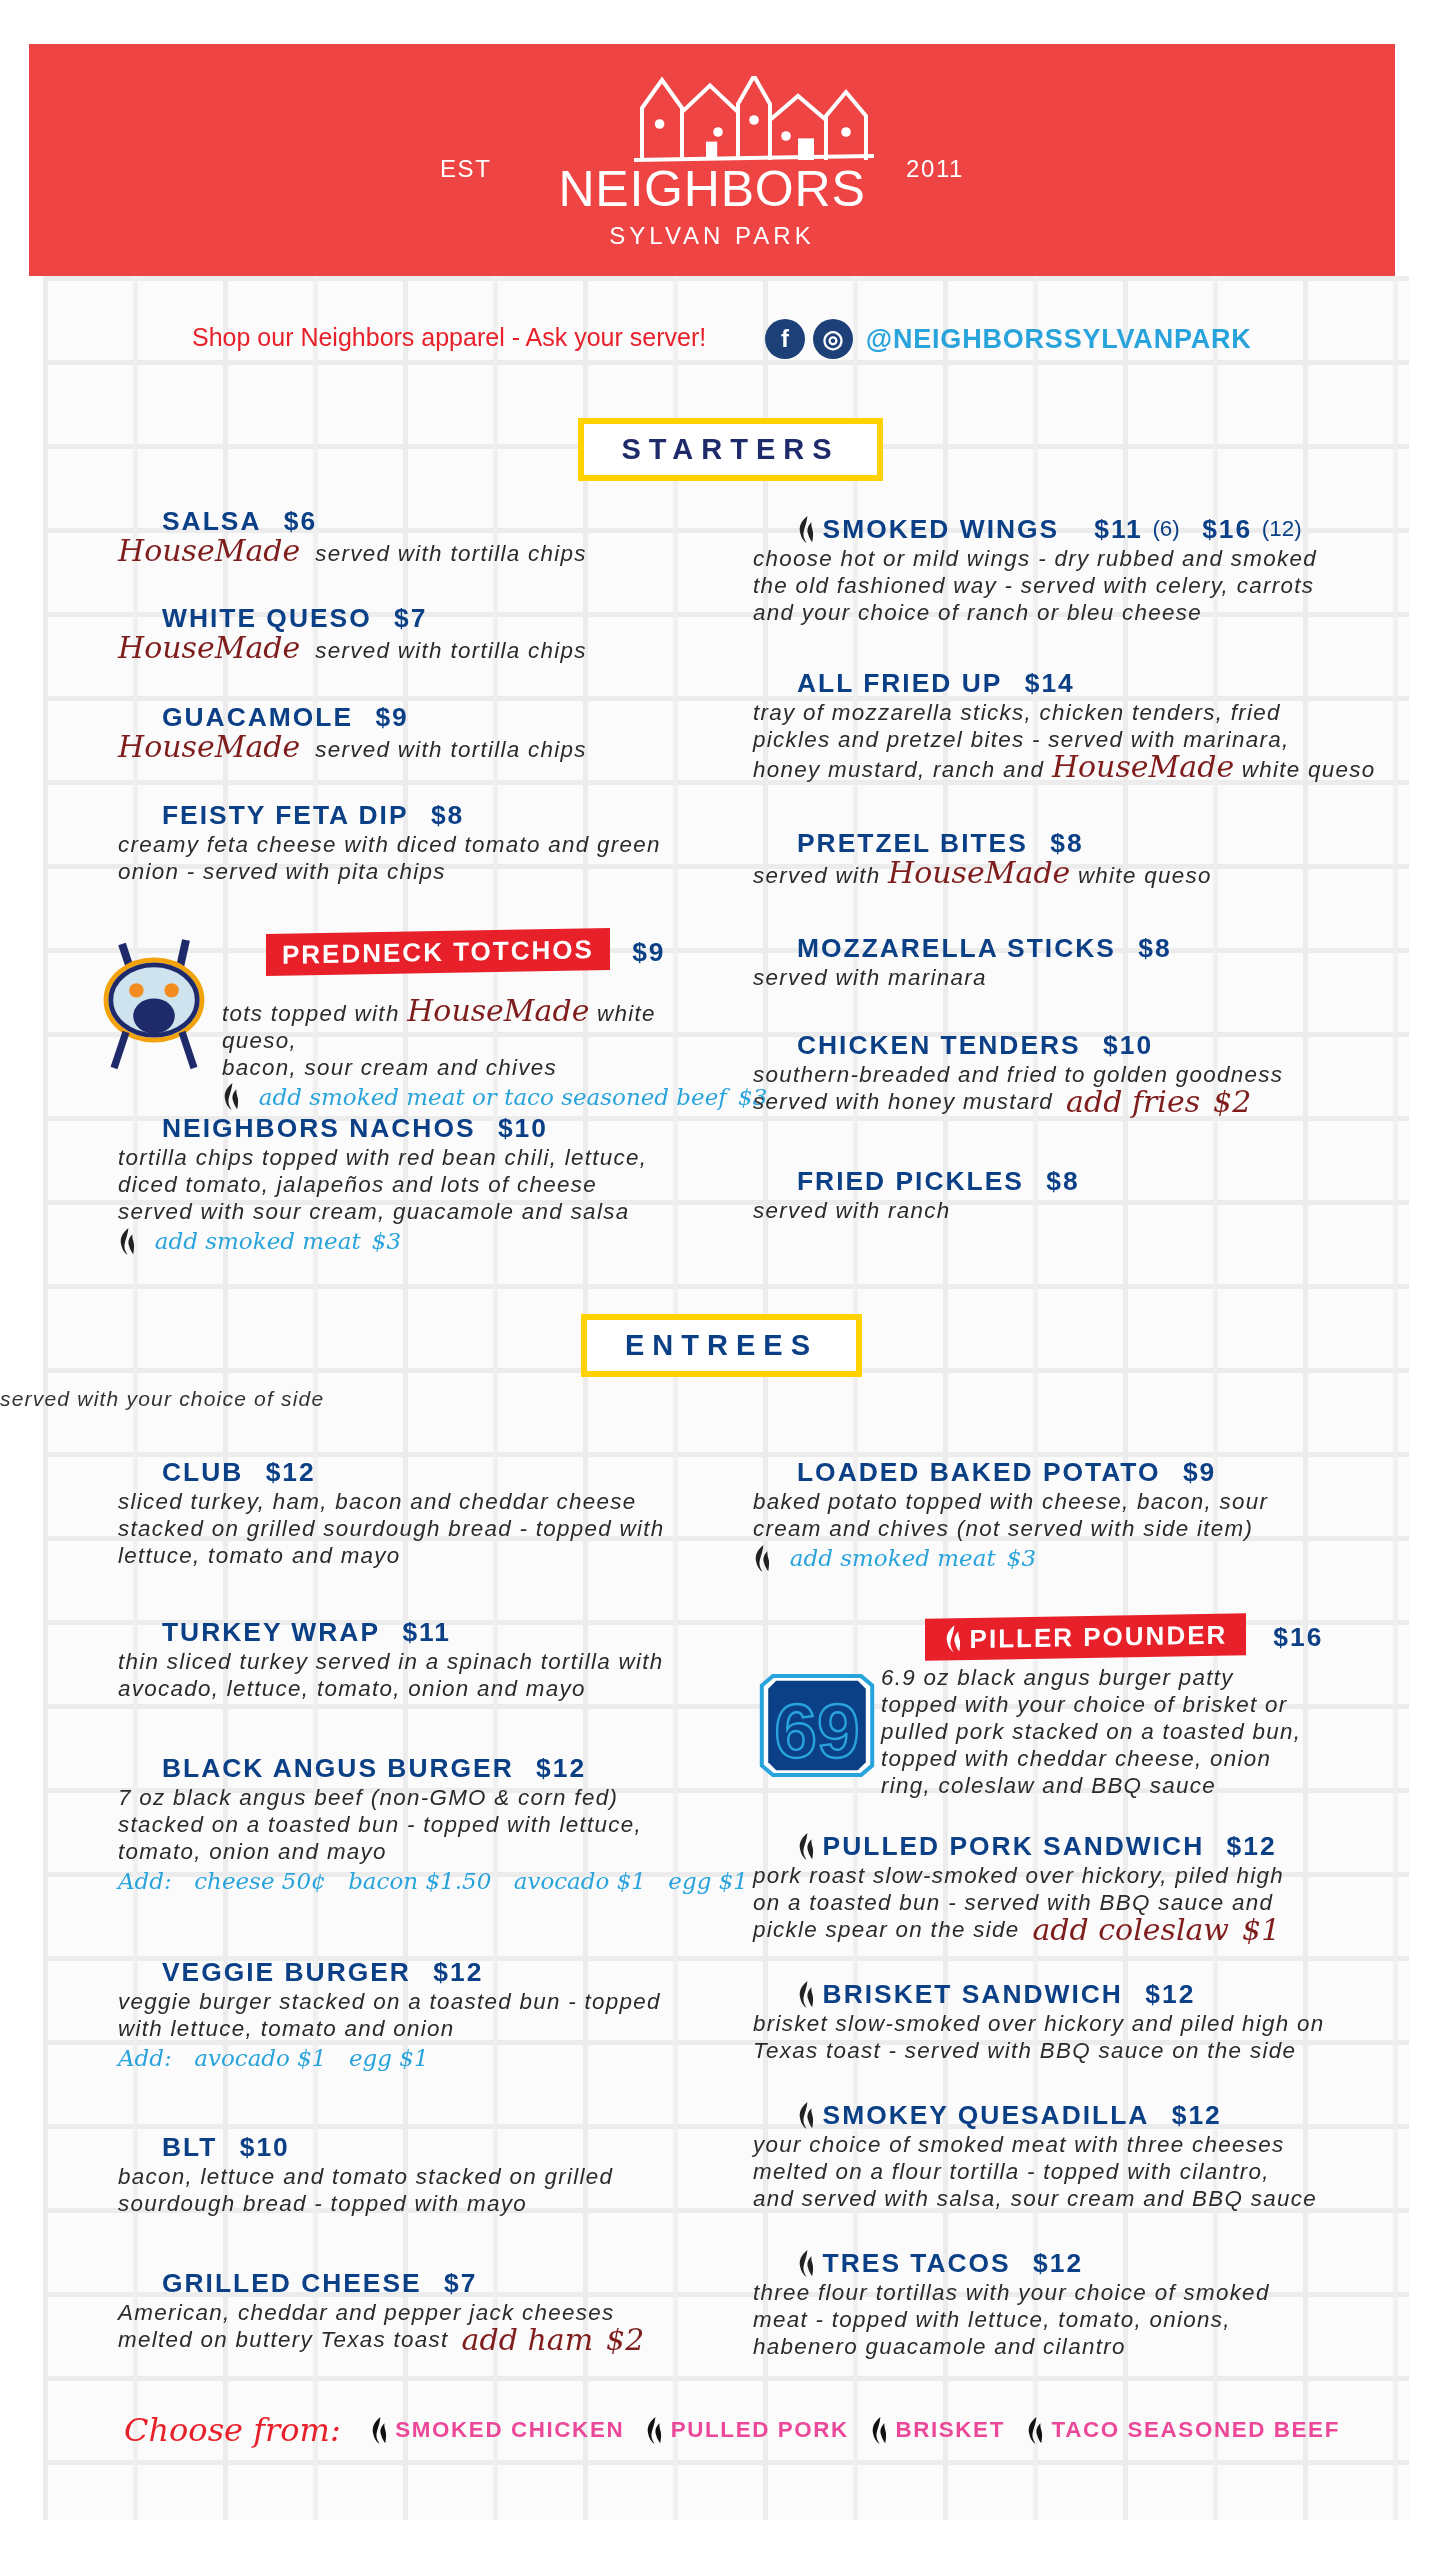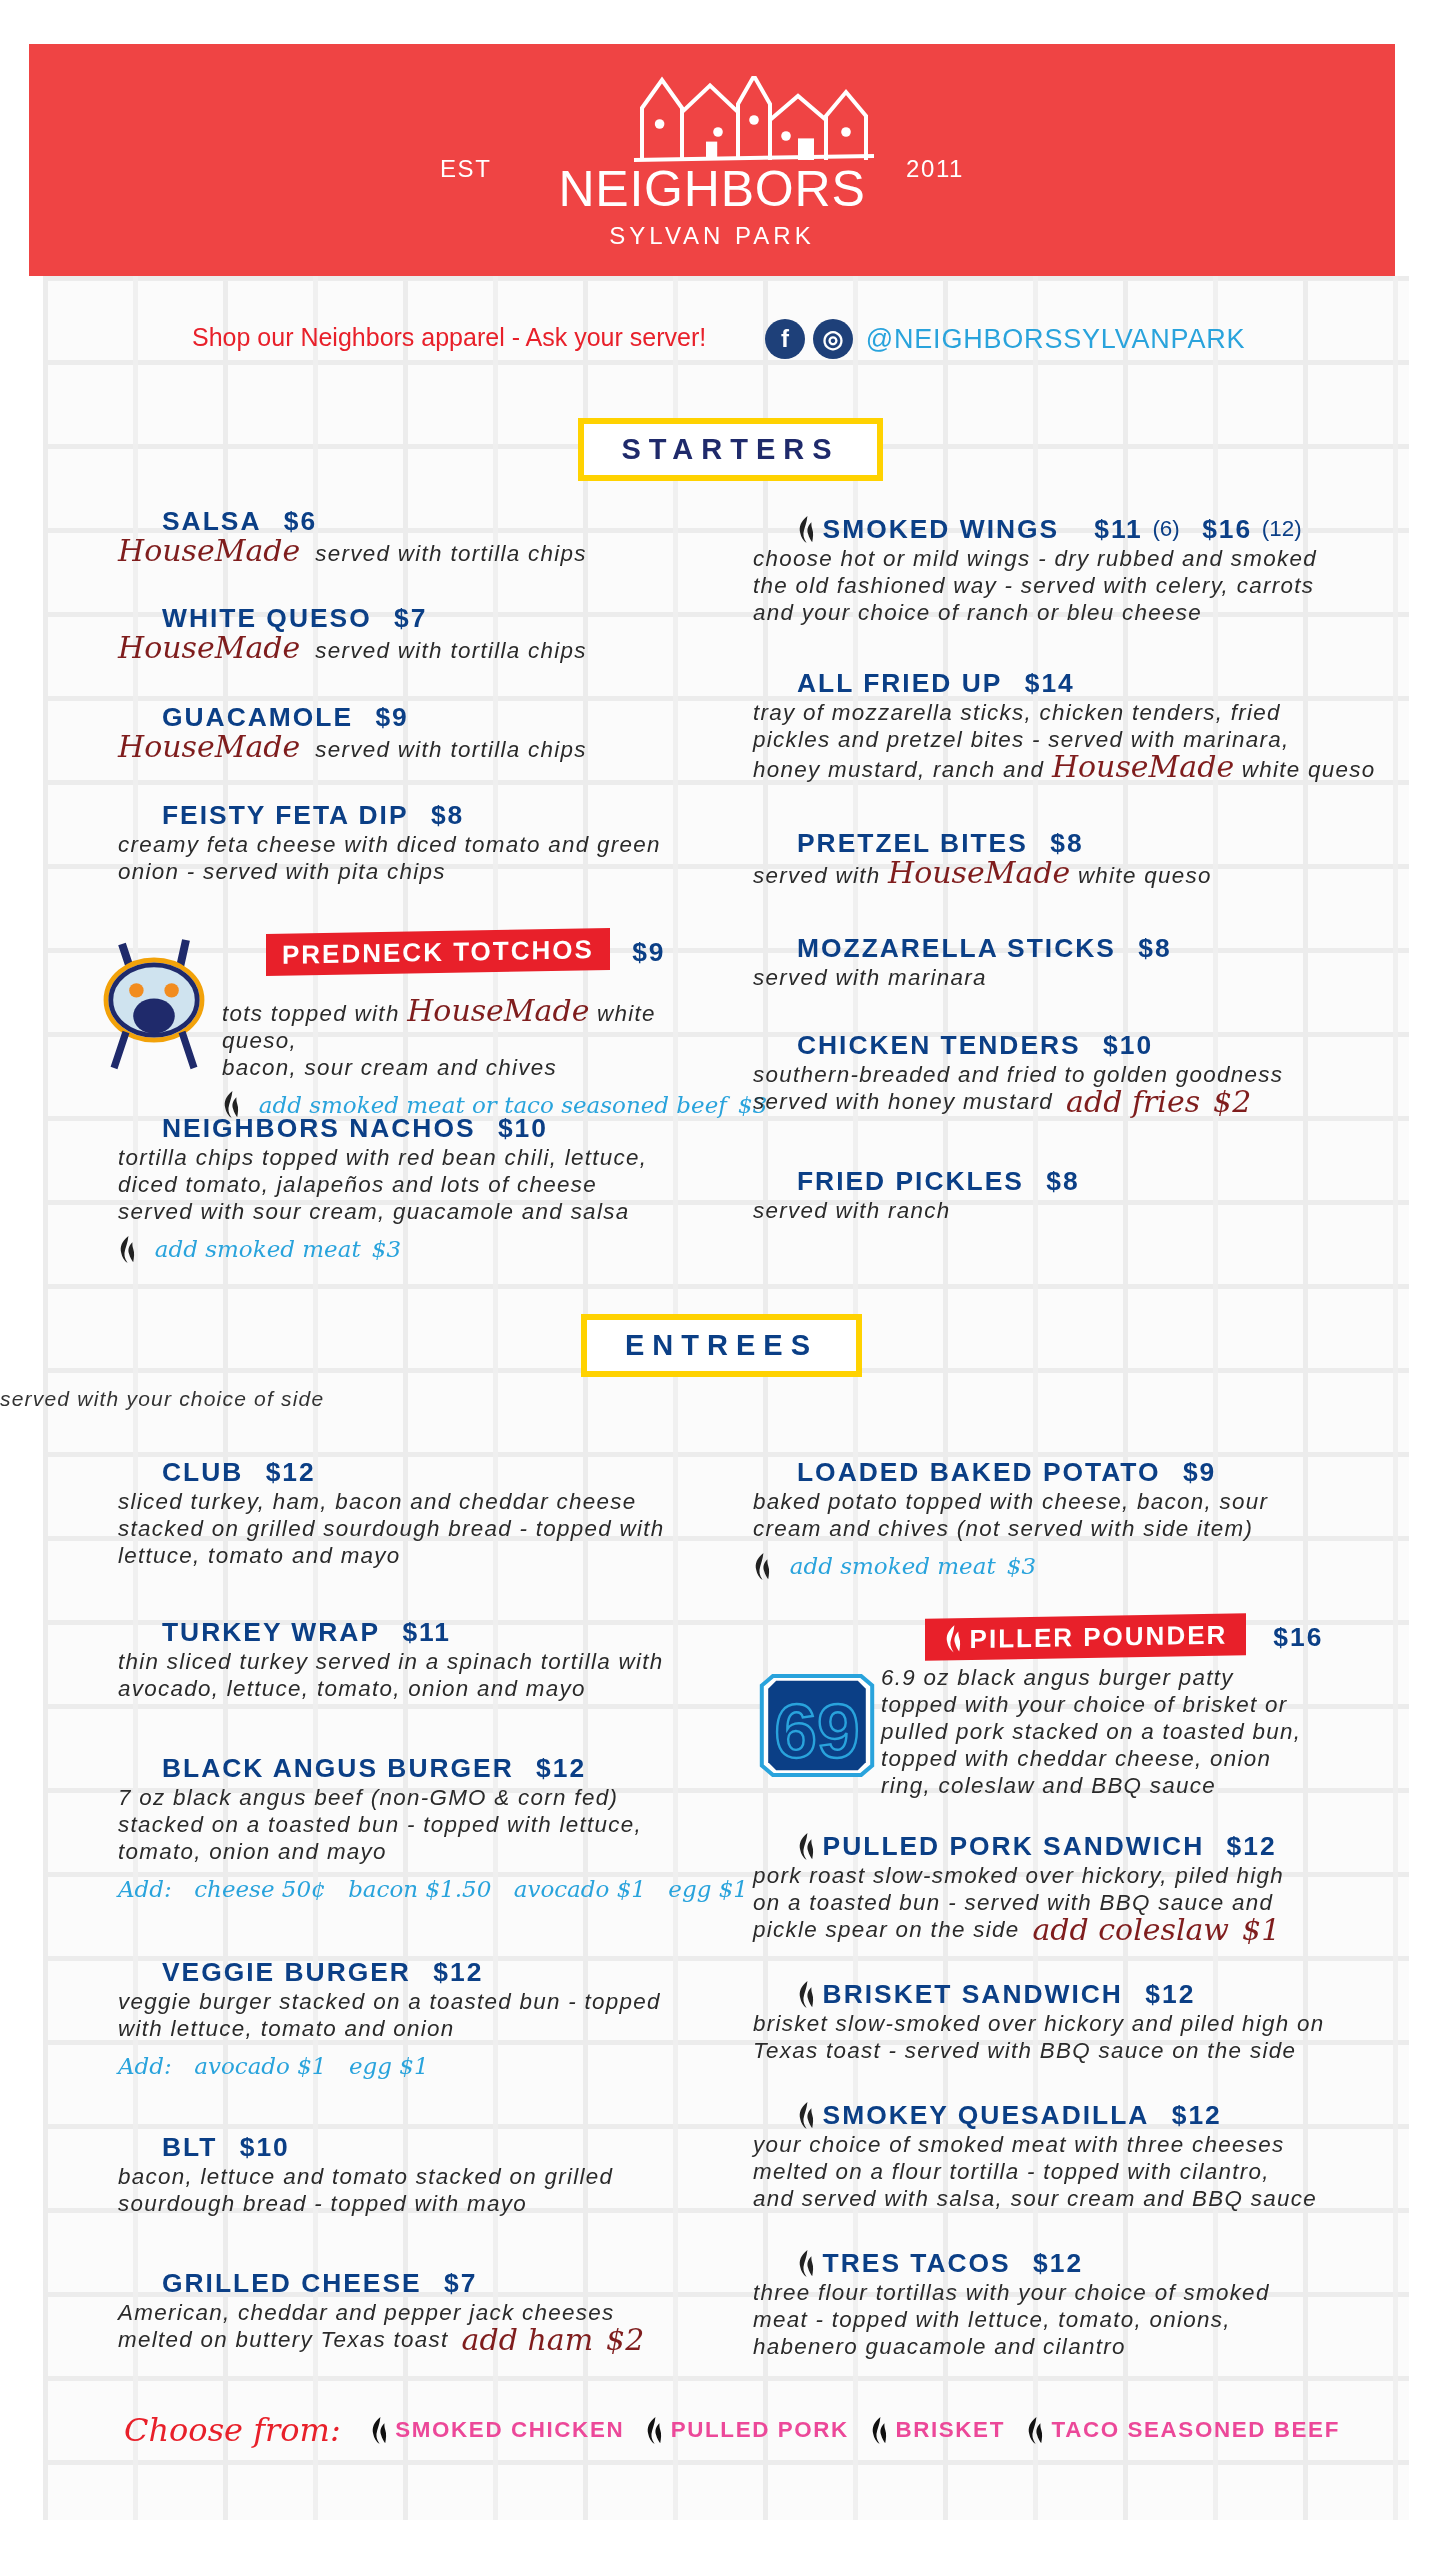--- a/index.html
+++ b/index.html
@@ -17,29 +17,29 @@
       linear-gradient(90deg, #ececec 4.8px, transparent 4.8px);
     background-size:180px 84px, 180px 168px;
   }
   .bricks::after{content:"";position:absolute;inset:0;
     background-image:linear-gradient(90deg,#efefef 4.8px,transparent 4.8px);
     background-size:180px 168px;background-position:90px 84px;
     opacity:.9;pointer-events:none;}
   .apparel{position:absolute;left:192px;top:323px;font-size:25px;color:#e8202a;}
   .social{position:absolute;left:765px;top:319px;display:flex;align-items:center;gap:8px;}
   .soc-icon{width:40px;height:40px;border-radius:50%;background:#1e4079;color:#fff;display:flex;align-items:center;justify-content:center;font-weight:bold;font-size:24px;font-family:"Liberation Sans",sans-serif;}
-  .handle{color:#29a3dc;font-weight:normal;font-size:27px;letter-spacing:0.8px;margin-left:4.8px;}
+  .handle{color:#29a3dc;font-weight:bold;font-size:27px;letter-spacing:0.8px;margin-left:4.8px;}
   .section-badge{position:absolute;border:6.4px solid #ffd200;background:#fff;color:#1f2a6b;font-weight:bold;font-size:29px;letter-spacing:8px;text-align:center;}
   .item{position:absolute;width:609px;}
   .title{color:#0b3f86;font-weight:bold;font-size:26.4px;letter-spacing:2px;line-height:32px;white-space:nowrap;display:flex;align-items:center;margin-left:44px;}
   .title .price{margin-left:22.4px;}
   .title .qty{font-weight:normal;font-size:22.4px;letter-spacing:0;margin-left:9.6px;color:#0b3f86;}
   .desc{color:#2a2a2a;font-style:italic;font-size:22.4px;letter-spacing:1.3px;line-height:27px;}
   .hm{font-family:"DejaVu Serif",serif;color:#7f1d1d;font-size:30px;letter-spacing:0;}
-  .addon{font-family:"DejaVu Serif",serif;font-style:italic;color:#29a3dc;font-size:23px;line-height:32px;display:flex;align-items:center;gap:11.2px;white-space:nowrap;margin-top:8px;}
+  .addon{font-family:"DejaVu Serif",serif;font-style:italic;color:#29a3dc;font-size:23px;line-height:32px;display:flex;align-items:center;gap:11.2px;white-space:nowrap;}
   .flame{display:inline-block;width:17.6px;height:29px;margin-right:8px;flex:none;}
   .red-tag{background:#e8202a;color:#fff;font-weight:bold;font-size:26px;letter-spacing:2px;padding:4.8px 16px;display:inline-flex;align-items:center;transform:skewY(-1deg);}
   .mascot{position:absolute;left:90px;top:936px;width:128px;height:136px;}
   .jersey{position:absolute;left:757px;top:1674px;width:120px;height:103px;}
   .subtitle{position:absolute;left:0;width:1452px;top:1387px;color:#333;font-style:italic;font-size:21px;letter-spacing:1.2px;}
   .choose{position:absolute;left:124px;top:2411px;display:flex;align-items:center;gap:21px;}
   .choose-label{font-family:"DejaVu Serif",serif;font-style:italic;color:#e8202a;font-size:32px;margin-right:8px;}
   .meat{display:flex;align-items:center;font-weight:bold;font-size:22.4px;letter-spacing:1.6px;color:#ec4899;}
 </style>
 </head>

